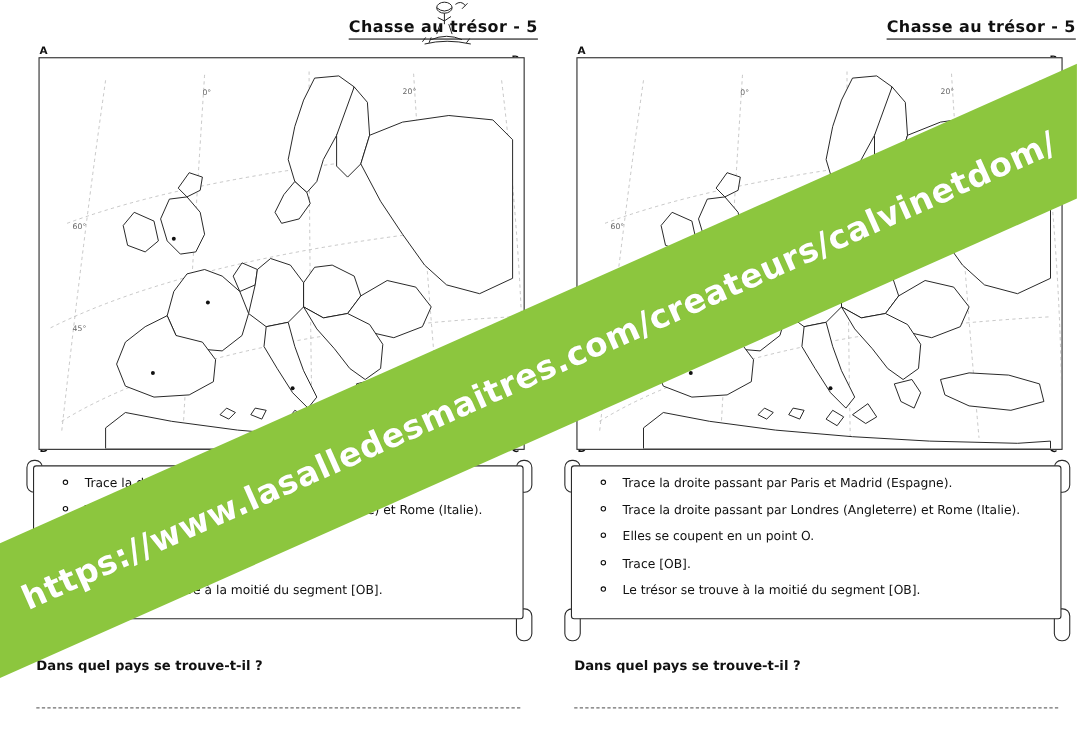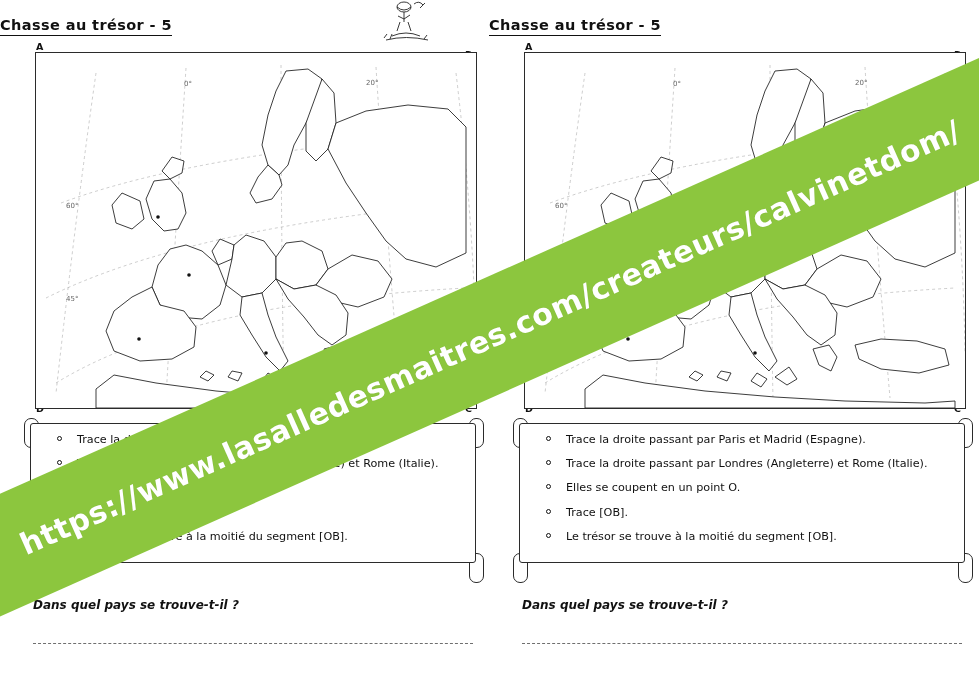--- a/index.html
+++ b/index.html
@@ -22,21 +22,21 @@
     height: 674px;
   }
   .page.left { left: 0; }
   .page.right { left: 489px; }
 
   .worksheet-title {
     position: absolute;
     top: 17px;
     left: 0;
     width: 100%;
-    text-align: left;
+    text-align: right;
     font-size: 14.5px;
     font-weight: bold;
     letter-spacing: 0.4px;
     color: #111;
   }
   .worksheet-title span {
     border-bottom: 1.5px solid #111;
     padding-bottom: 2px;
   }
 
@@ -126,21 +126,20 @@
   }
 
   
   .question {
     position: absolute;
     left: 33px;
     top: 598px;
     font-size: 12px;
     font-weight: bold;
     color: #111;
-    font-style: italic;
   }
   .answer-line {
     position: absolute;
     left: 33px;
     top: 643px;
     width: 440px;
     border-top: 1.4px dashed #6f6f6f;
   }
 
   

